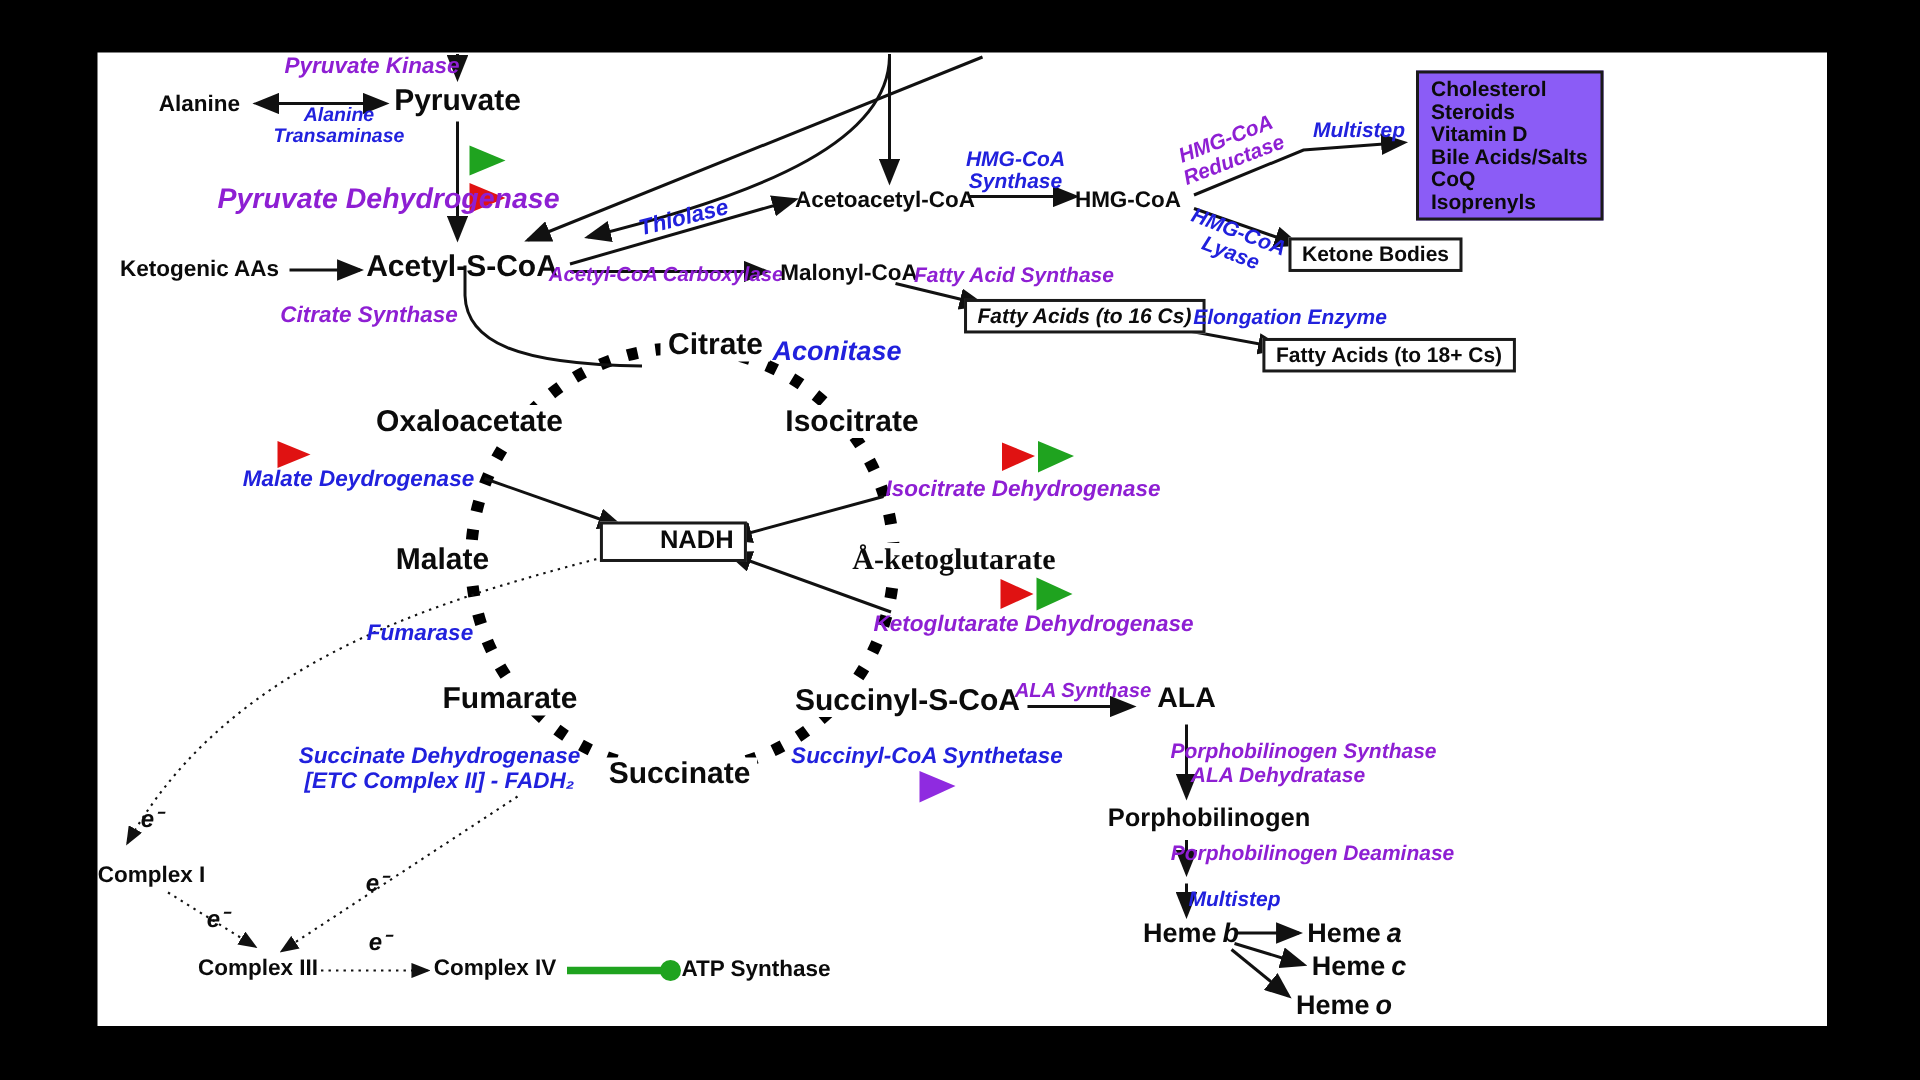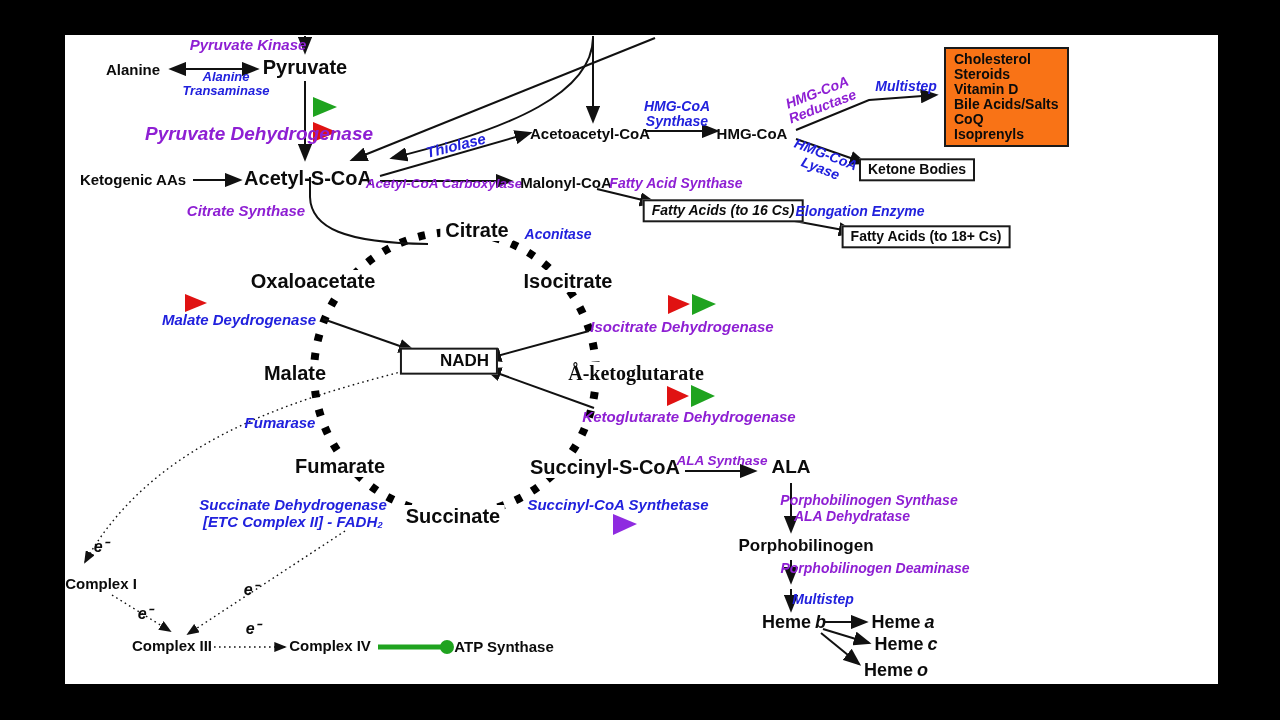--- a/index.html
+++ b/index.html
@@ -7,21 +7,21 @@
          font-family:"Liberation Sans",sans-serif;}
   .page{position:absolute;left:65px;top:35px;width:1153px;height:649px;background:#fff;}
   svg.net{position:absolute;left:0;top:0;}
   .lbl{position:absolute;transform:translate(-50%,-50%);white-space:nowrap;
        font-weight:bold;color:#0b0b0b;line-height:1.1;}
   .pre{white-space:pre-line;text-align:center;}
   .enzb{color:var(--enzyme-blue);font-style:italic;}
   .enzp{color:var(--enzyme-purple);font-style:italic;}
   .wbg{background:#fff;padding:0 5px;}
   .obox{border:2px solid #1a1a1a;background:#fff;padding:2px 7px;font-size:14px;}
-  .listbox{position:absolute;border:2px solid #1a1a1a;background:#f97316;padding:3px 8px;
+  .listbox{position:absolute;border:2px solid #1a1a1a;background:#8b5cf6;padding:3px 8px;
            font-weight:bold;font-size:14px;line-height:15px;color:#0b0b0b;}
   .ital{font-style:italic;margin-left:4px;}
   .ln{stroke:#111;stroke-width:2;fill:none;}
   .dot{stroke:#111;stroke-width:1.4;fill:none;stroke-dasharray:1.6 3.4;}
   .cyc{stroke:#000;stroke-width:8;fill:none;stroke-dasharray:7 12;}
 </style>
 </head>
 <body>
 
 <div class="stage">
@@ -115,21 +115,21 @@
   </div>
 
   <div class="lbl" style="left:566px;top:183px;font-size:15px;">Malonyl-CoA</div>
   <div class="lbl enzp" style="left:676px;top:184px;font-size:14px;">Fatty Acid Synthase</div>
   <div class="lbl obox" style="left:723px;top:211px;font-style:italic;">Fatty Acids (to 16 Cs)</div>
   <div class="lbl enzb" style="left:860px;top:212px;font-size:14px;">Elongation Enzyme</div>
   <div class="lbl obox" style="left:926px;top:237px;">Fatty Acids (to 18+ Cs)</div>
 
   <div class="lbl enzp" style="left:246px;top:211px;font-size:15px;">Citrate Synthase</div>
   <div class="lbl wbg" style="left:453px;top:230px;font-size:20px;margin-left:24px;">Citrate</div>
-  <div class="lbl enzb" style="left:558px;top:235px;font-size:14px;">Aconitase</div>
+  <div class="lbl enzb" style="left:558px;top:235px;font-size:18px;">Aconitase</div>
   <div class="lbl wbg" style="left:313px;top:281px;font-size:20px;">Oxaloacetate</div>
   <div class="lbl wbg" style="left:568px;top:281px;font-size:20px;">Isocitrate</div>
   <div class="lbl enzb" style="left:239px;top:320px;font-size:15px;">Malate Deydrogenase</div>
   <div class="lbl enzp" style="left:682px;top:327px;font-size:15px;">Isocitrate Dehydrogenase</div>
 
   <div class="lbl obox" style="left:449px;top:361px;font-size:17px;padding-left:38px;">NADH</div>
   <div class="lbl wbg" style="left:295px;top:373px;font-size:20px;">Malate</div>
   <div class="lbl wbg" style="left:636px;top:373px;font-size:20px;font-family:Liberation Serif, serif;">Å-ketoglutarate</div>
   <div class="lbl enzp" style="left:689px;top:417px;font-size:15px;">Ketoglutarate Dehydrogenase</div>
   <div class="lbl enzb" style="left:280px;top:423px;font-size:15px;">Fumarase</div>

